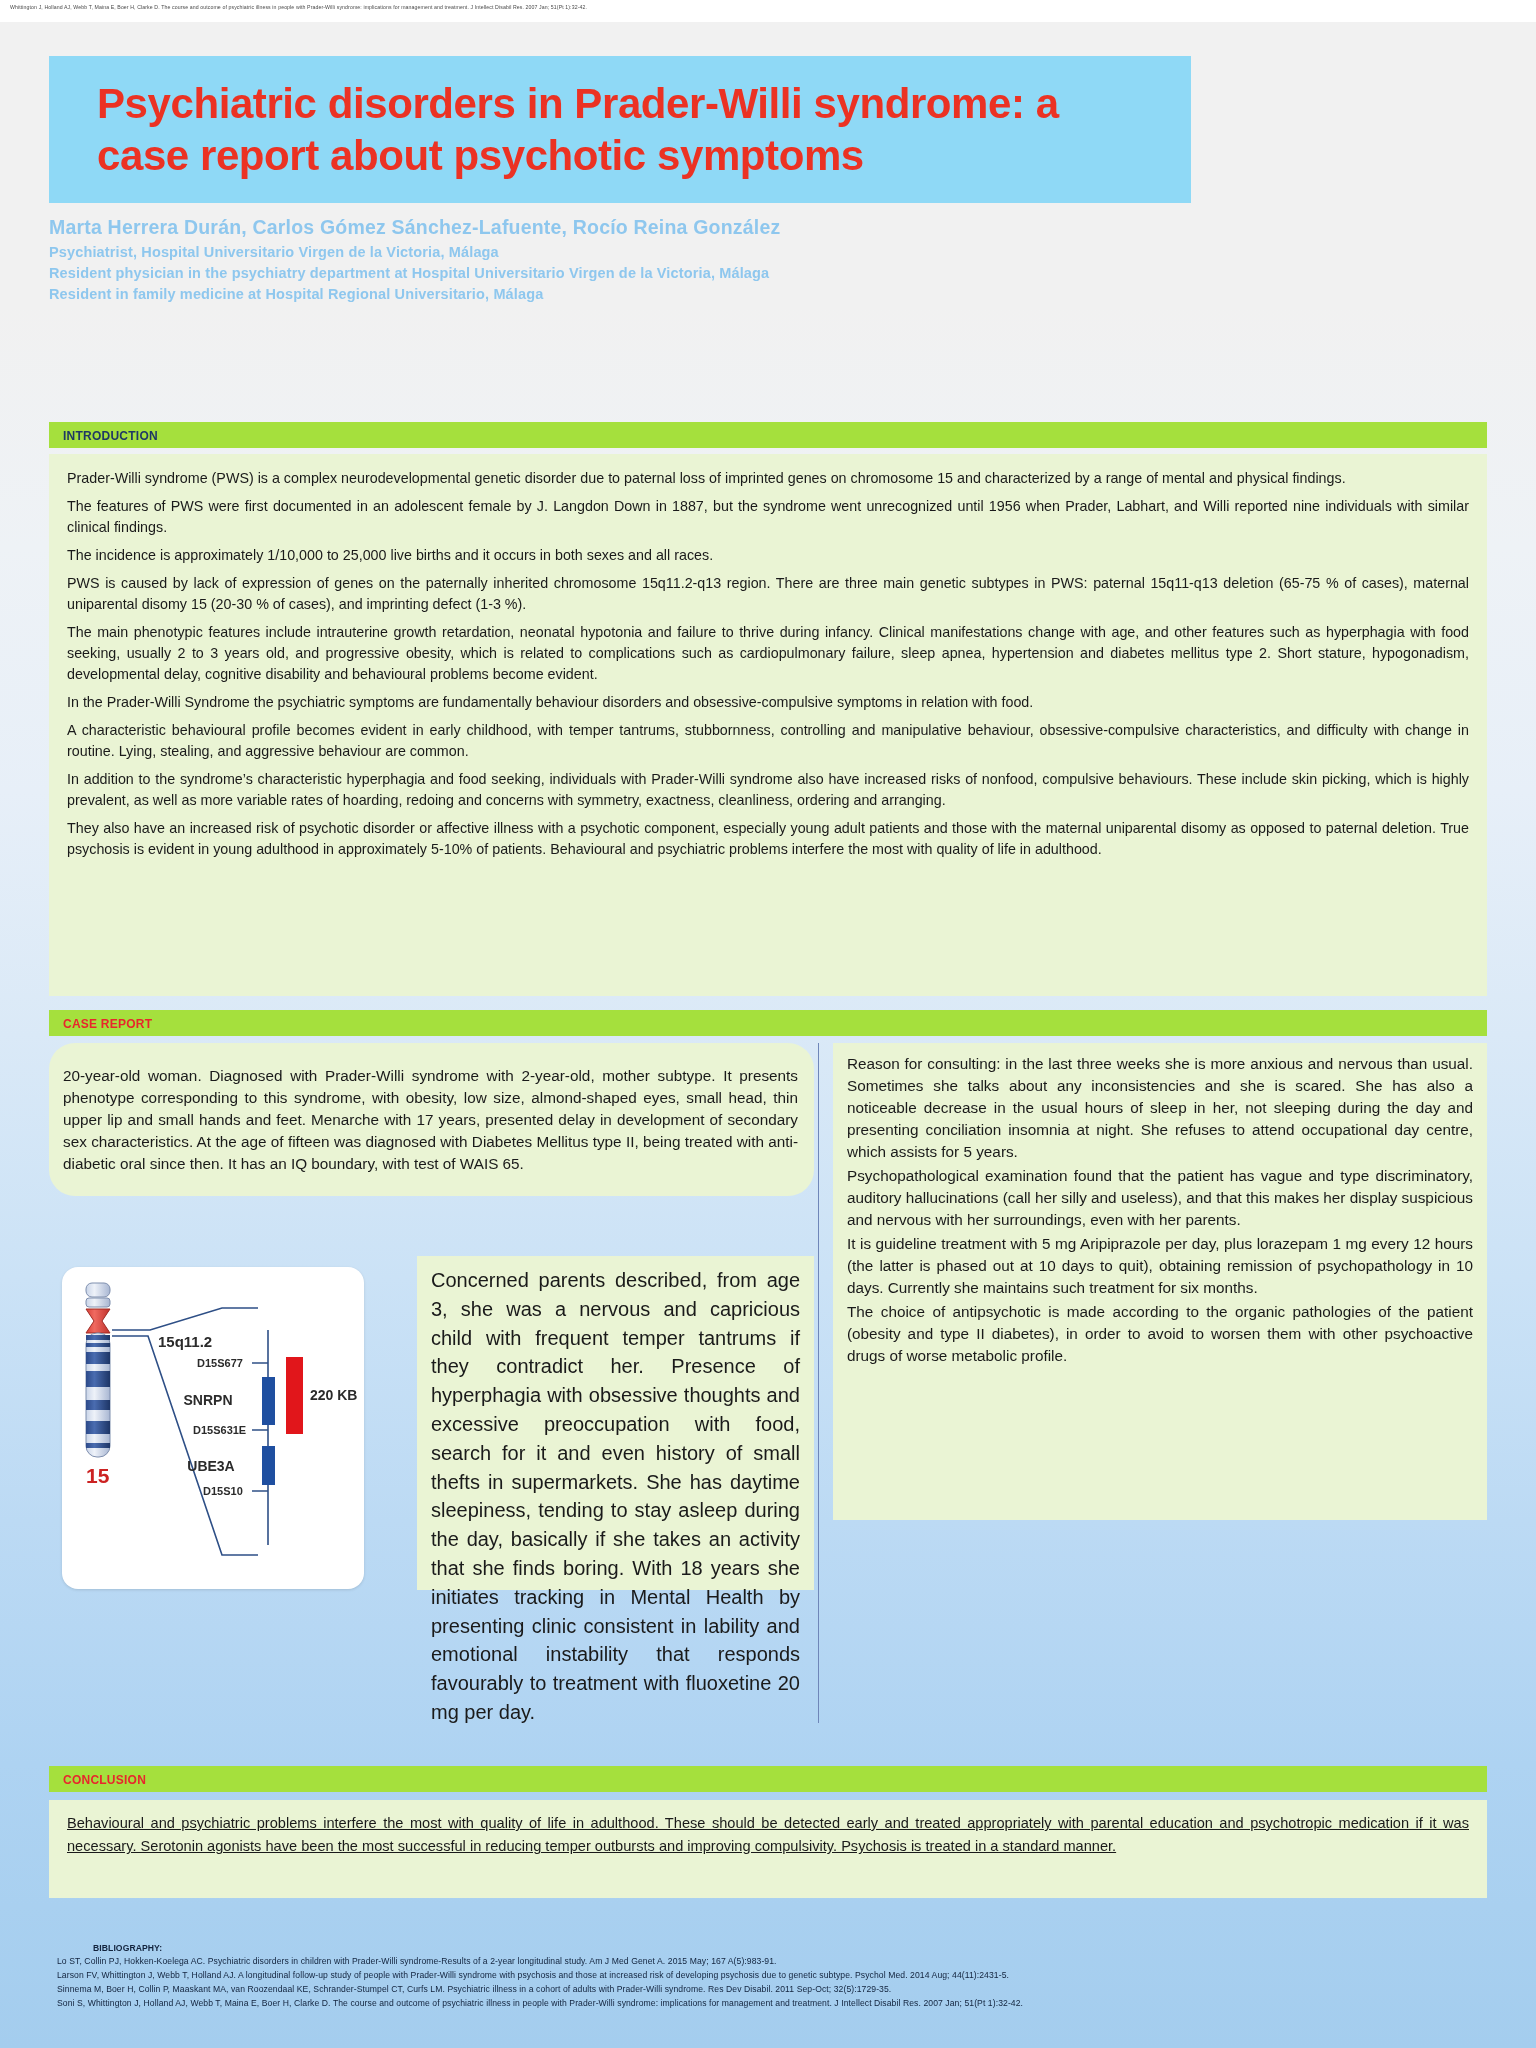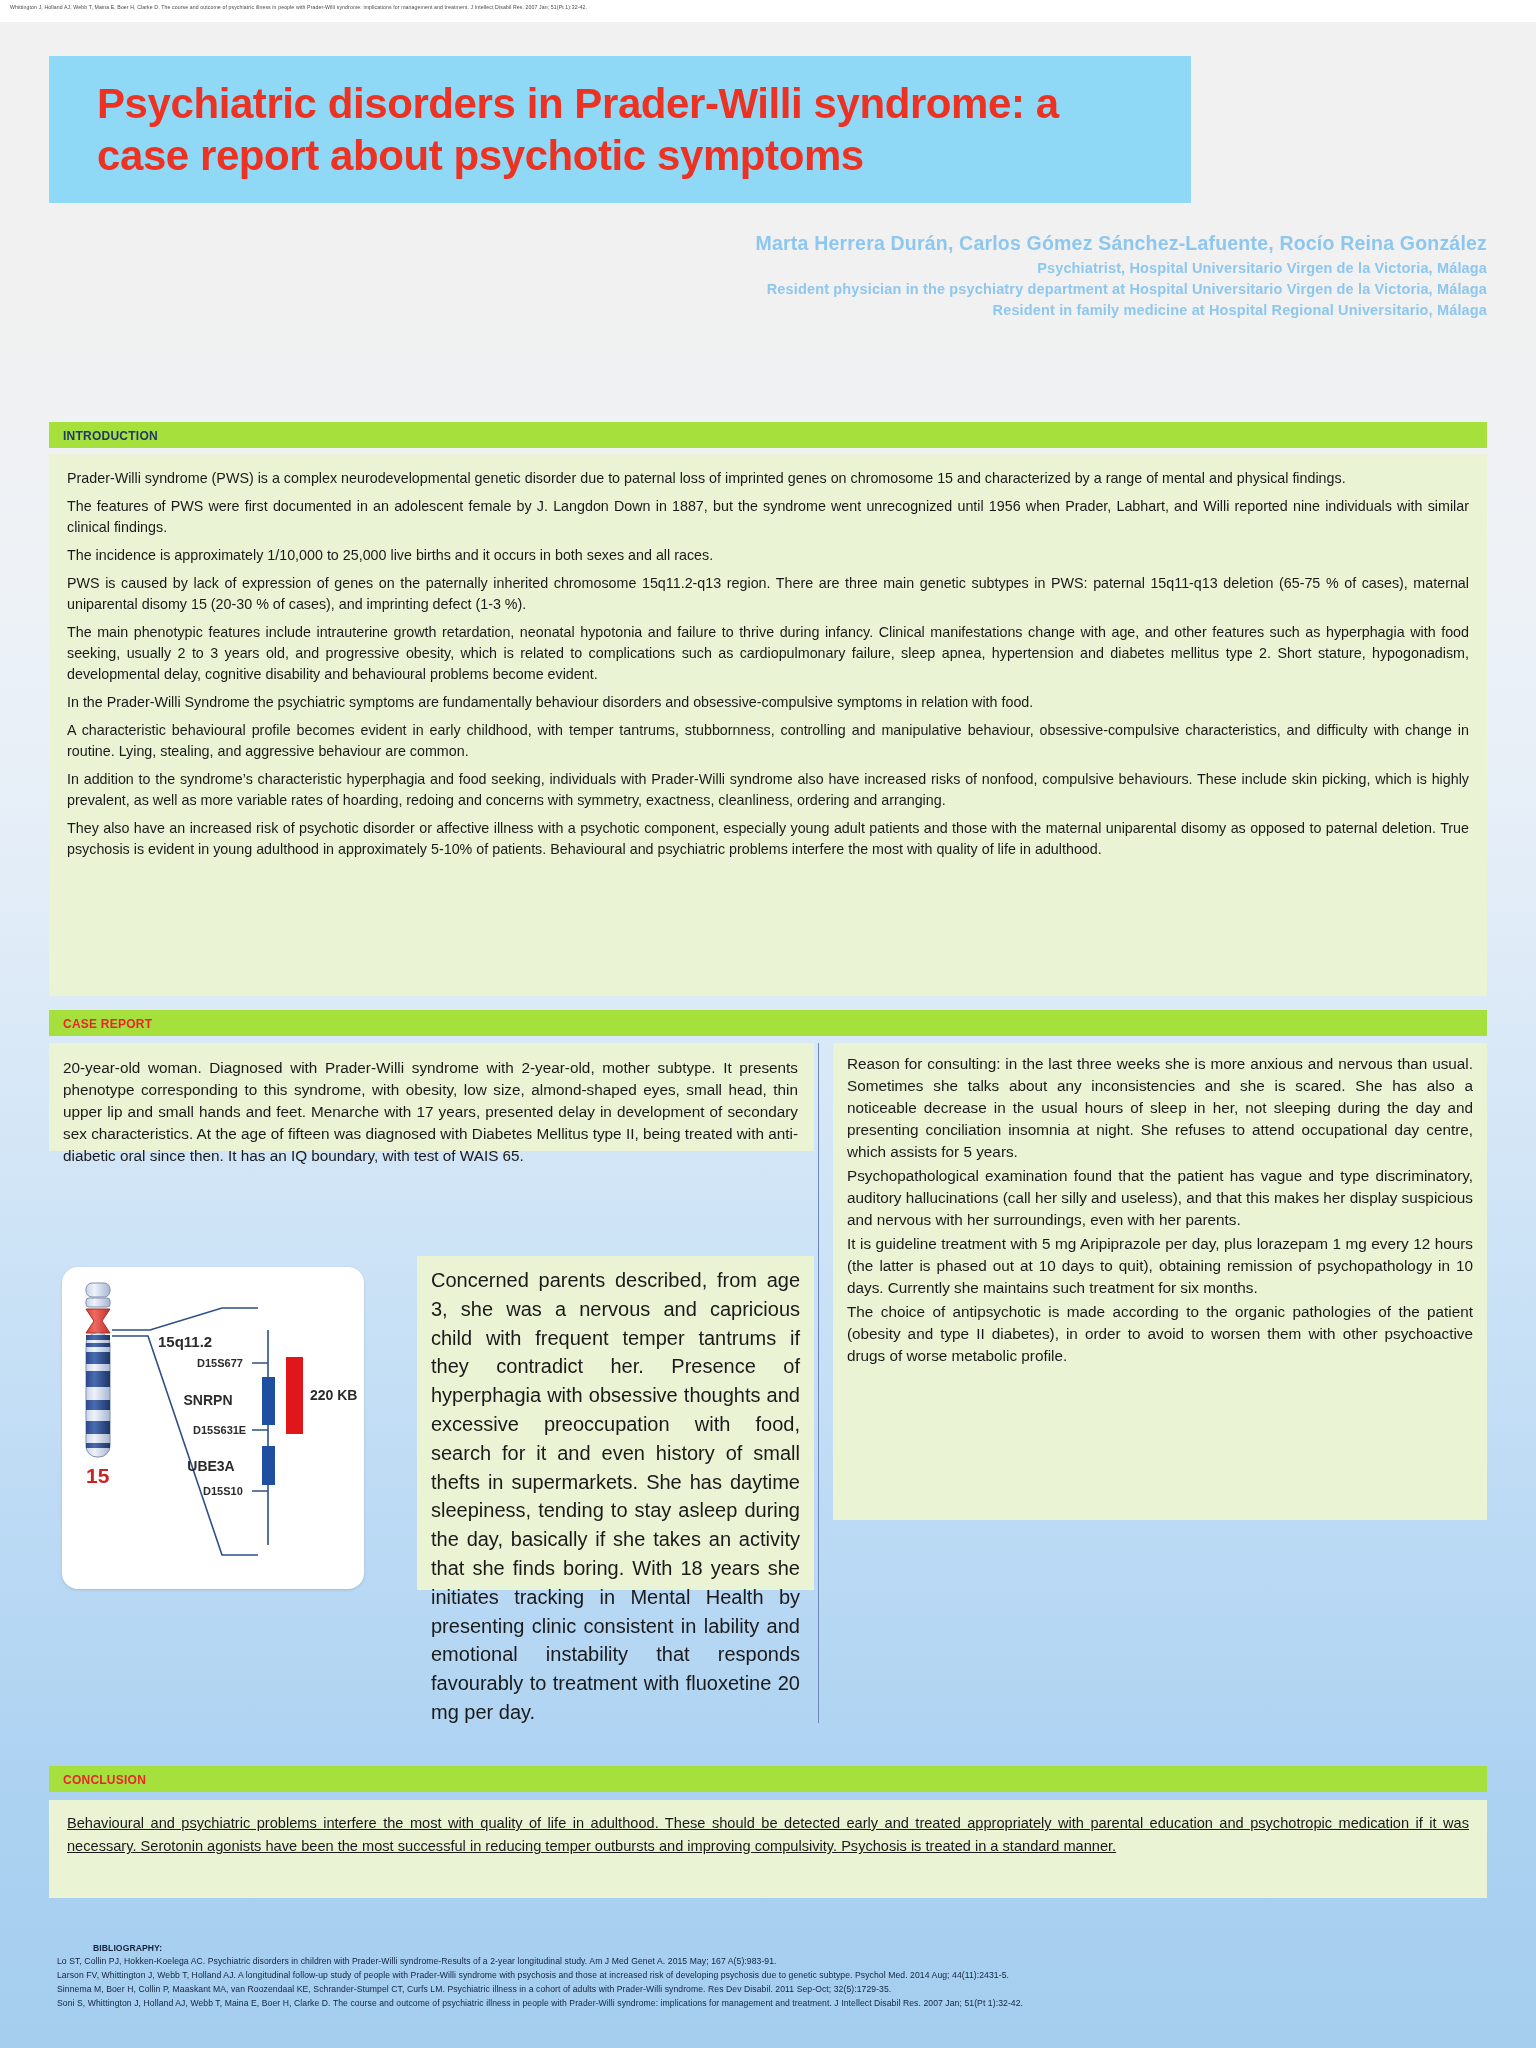--- a/index.html
+++ b/index.html
@@ -71,23 +71,23 @@
     font-size: 42px;
     font-weight: bold;
     color: #eb3223;
     line-height: 1.22;
     letter-spacing: -0.01em;
   }
 
   
   .authors {
     position: absolute;
-    left: 49px; top: 207px;
+    left: 49px; top: 191px;
     width: 1438px;
-    text-align: right;
+    text-align: left;
     line-height: 1.47;
   }
   .author-names {
     font-size: 19.5px;
     font-weight: bold;
     color: #8ec7ee;
     letter-spacing: 0.01em;
   }
   .affil {
     font-size: 14.5px;
@@ -127,21 +127,21 @@
     margin: 0 0 7px 0;
   }
   .para:last-child { margin-bottom: 0; }
 
   
   #intro-head  { left: 49px; top: 400px;  width: 1438px; }
   #intro-body  { left: 49px; top: 432px;  width: 1438px; height: 542px; padding: 14px 18px 10px 18px; }
 
   
   #case-head   { left: 49px; top: 988px;  width: 1438px; }
-  #case-left   { left: 49px; top: 1021px; width: 765px;  height: 108px; padding: 14px 16px 6px 14px; }
+  #case-left   { left: 49px; top: 1021px; width: 765px;  height: 153px; padding: 22px 16px 6px 14px; border-radius: 26px; }
   #case-right  { left: 833px; top: 1021px; width: 654px; height: 477px; padding: 10px 14px 6px 14px; }
   #case-mid    { left: 417px; top: 1234px; width: 397px; height: 334px; padding: 10px 14px 8px 14px; }
 
   #case-left .para, #case-right .para, #case-mid .para {
     font-size: 15.3px;
     line-height: 1.44;
     margin-bottom: 2px;
   }
   #case-mid .para { font-size: 20px; }
 

